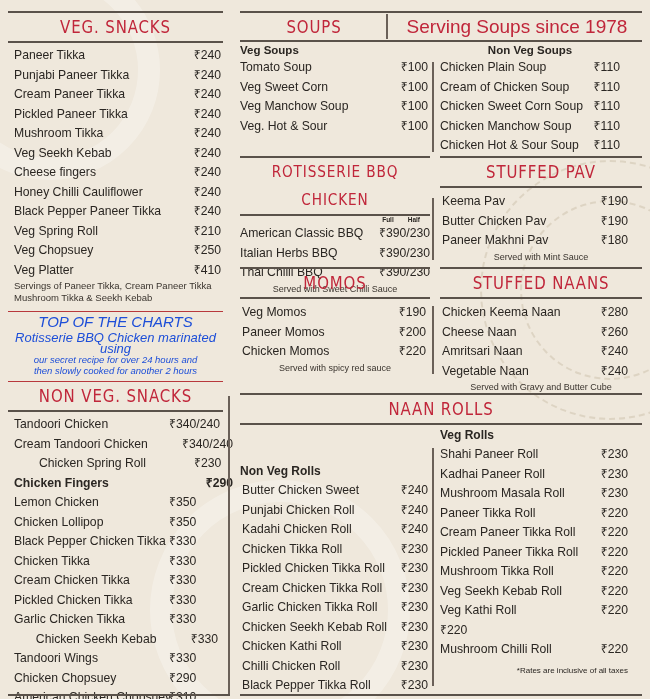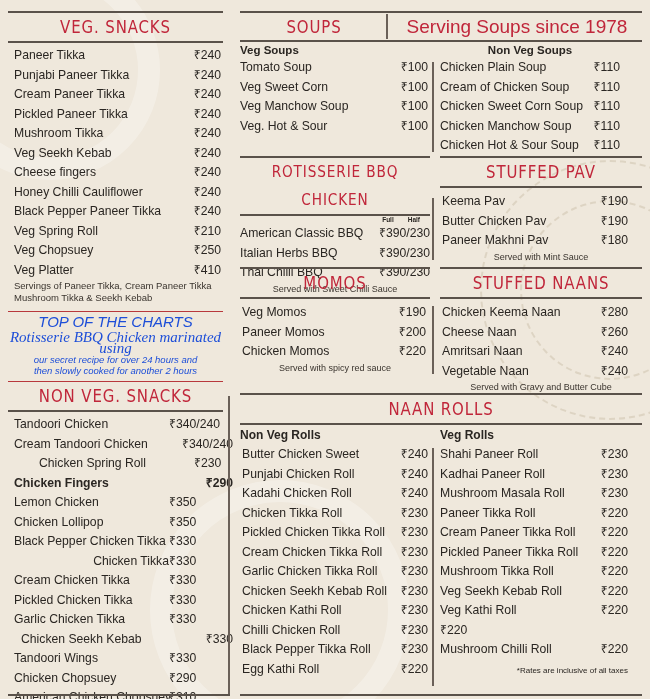--- a/index.html
+++ b/index.html
@@ -107,21 +107,21 @@
         <span class="price">₹410</span>
       </div>
     </div>
   <div class="note" style="padding-left:6px;">
     <div>Servings of Paneer Tikka, Cream Paneer Tikka</div>
     <div>Mushroom Tikka &amp; Seekh Kebab</div>
   </div>
   <div class="rule-red" style="margin-top:7px;"></div>
   <div class="red-italic">
     <div style="font-size:15px;line-height:20px;">TOP OF THE CHARTS</div>
-    <div style="font-size:15px;line-height:11px;font-family:Liberation Serif, serif;">Rotisserie BBQ Chicken marinated using</div>
+    <div style="font-size:13px;line-height:11px;">Rotisserie BBQ Chicken marinated using</div>
     <div style="font-size:9.5px;line-height:11px;">our secret recipe for over 24 hours and</div>
     <div style="font-size:9.5px;line-height:11px;">then slowly cooked for another 2 hours</div>
   </div>
   <div class="rule-red" style="margin-top:5px;"></div>
   <div class="title">NON VEG. SNACKS</div>
   <div class="rule"></div>
   <div id="nonveg-snacks-list" style="padding:3px 0 0 6px;width:225px;">
       <div class="row" style="justify-content: flex-start;">
         <span class="name" style="width: 155px;">Tandoori Chicken</span>
         <span class="price">₹340/240</span>
@@ -143,37 +143,37 @@
         <span class="price">₹350</span>
       </div>
       <div class="row" style="justify-content: flex-start;">
         <span class="name" style="width: 155px;">Chicken Lollipop</span>
         <span class="price">₹350</span>
       </div>
       <div class="row" style="justify-content: flex-start;">
         <span class="name" style="width: 155px;">Black Pepper Chicken Tikka</span>
         <span class="price">₹330</span>
       </div>
-      <div class="row" style="justify-content: flex-start; text-align: right;">
+      <div class="row" style="justify-content: flex-start;">
         <span class="name" style="width: 155px;">Chicken Tikka</span>
         <span class="price">₹330</span>
       </div>
       <div class="row" style="justify-content: flex-start;">
         <span class="name" style="width: 155px;">Cream Chicken Tikka</span>
         <span class="price">₹330</span>
       </div>
       <div class="row" style="justify-content: flex-start;">
         <span class="name" style="width: 155px;">Pickled Chicken Tikka</span>
         <span class="price">₹330</span>
       </div>
       <div class="row" style="justify-content: flex-start;">
         <span class="name" style="width: 155px;">Garlic Chicken Tikka</span>
         <span class="price">₹330</span>
       </div>
-      <div class="row" style="justify-content: space-between; margin-left: 7px;">
+      <div class="row" style="justify-content: center; margin-left: 7px;">
         <span class="name" style="width: 155px;">Chicken Seekh Kebab</span>
         <span class="price">₹330</span>
       </div>
       <div class="row" style="justify-content: flex-start;">
         <span class="name" style="width: 155px;">Tandoori Wings</span>
         <span class="price">₹330</span>
       </div>
       <div class="row" style="justify-content: flex-start;">
         <span class="name" style="width: 155px;">Chicken Chopsuey</span>
         <span class="price">₹290</span>
@@ -339,21 +339,21 @@
       </div>
     </div>
   <div class="note-center">Served with Gravy and Butter Cube</div>
 </div>
 
 <div class="rule" style="position:absolute;left:240px;top:393px;width:402px;"></div>
 <div class="title" style="position:absolute;left:240px;top:395px;width:402px;">NAAN ROLLS</div>
 <div class="rule" style="position:absolute;left:240px;top:423px;width:402px;"></div>
 
 <div class="section" style="left:240px;top:428px;width:190px;">
-  <div class="sub-head" style="font-size:12px;">Non Veg Rolls</div>
+  <div class="sub-head" style="font-size:12px;margin-top:36px;">Non Veg Rolls</div>
   <div id="nonveg-rolls-list" style="padding:2px 2px 0 2px;">
       <div class="row">
         <span class="name">Butter Chicken Sweet</span>
         <span class="price">₹240</span>
       </div>
       <div class="row">
         <span class="name">Punjabi Chicken Roll</span>
         <span class="price">₹240</span>
       </div>
       <div class="row">

